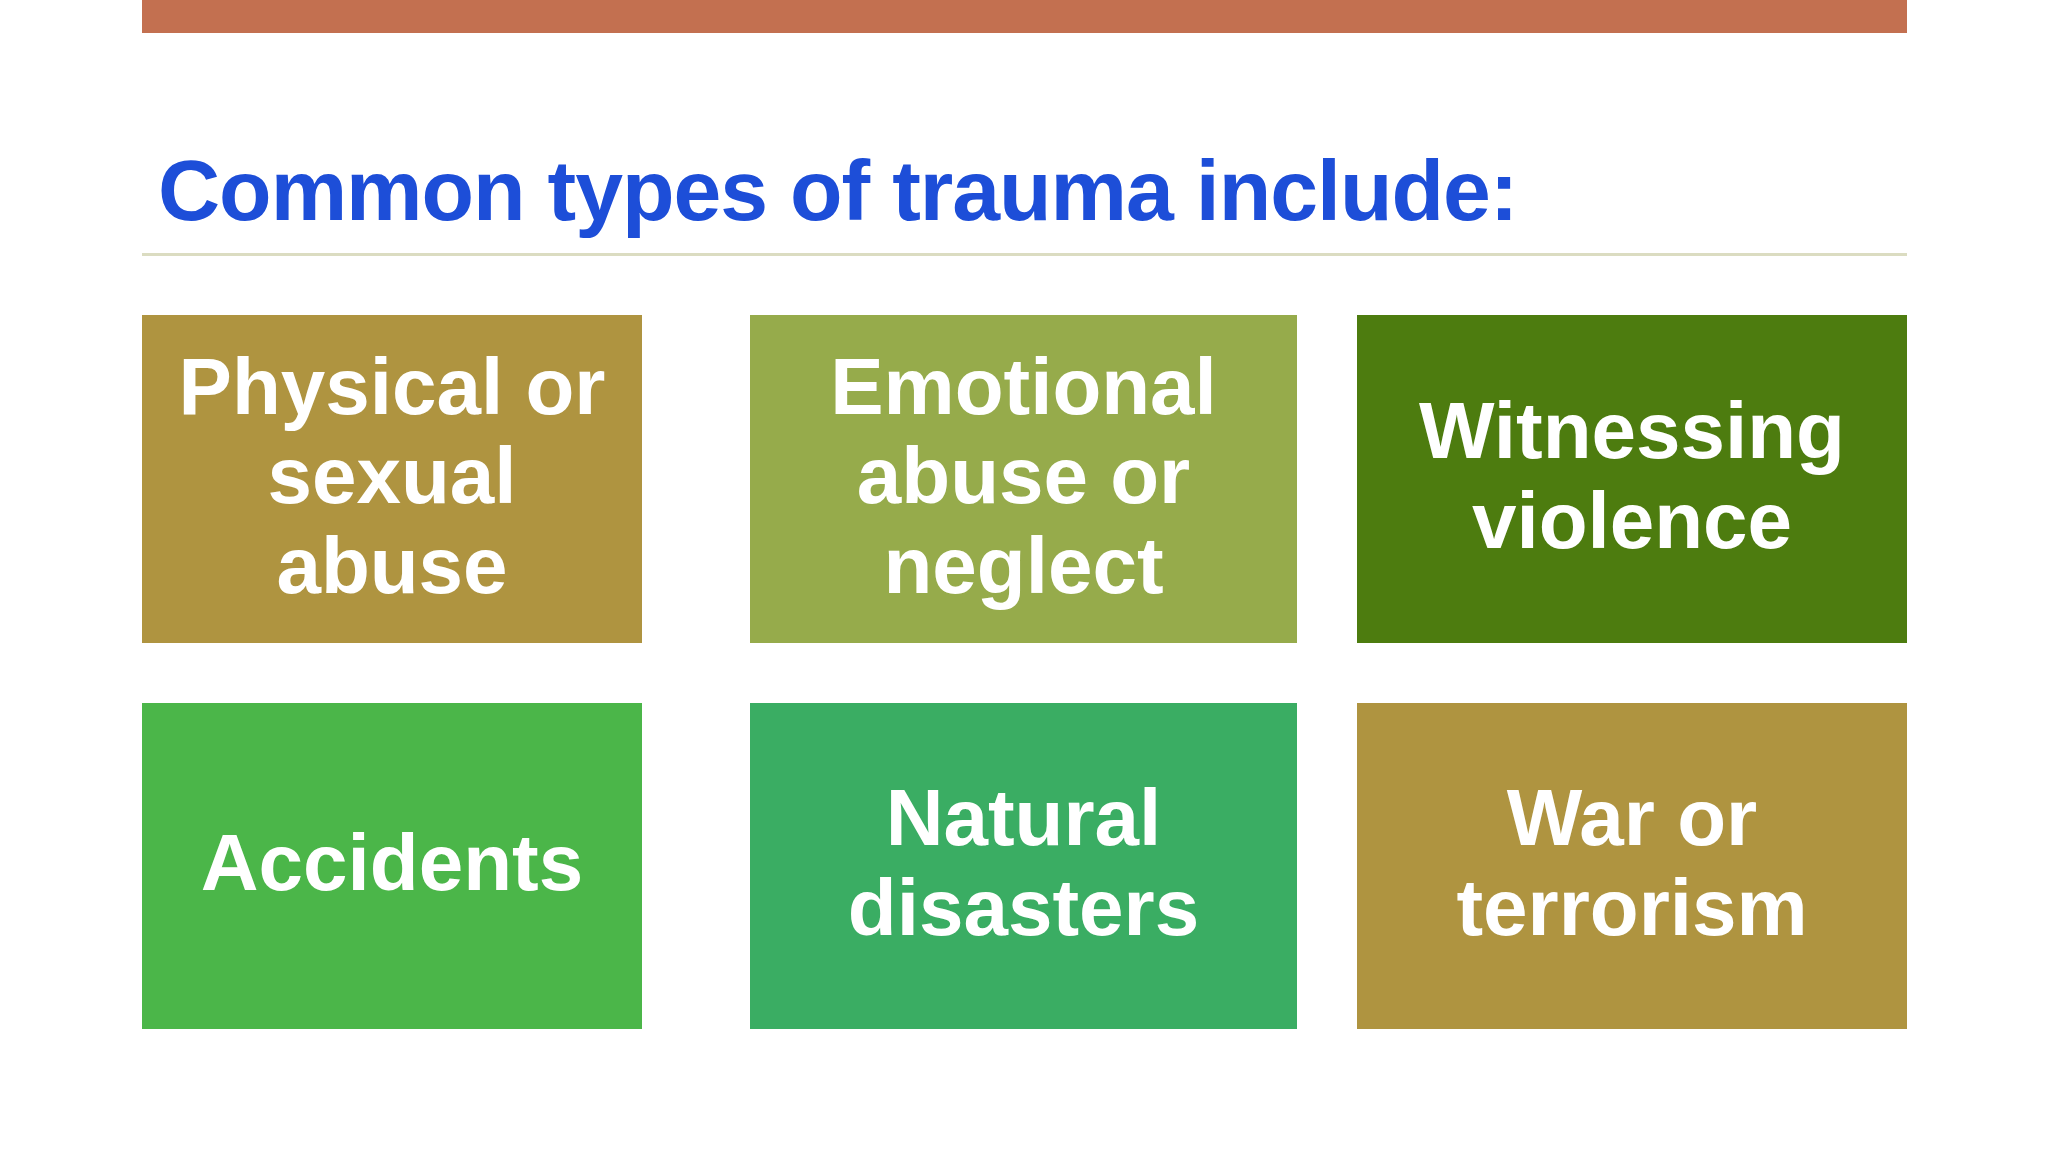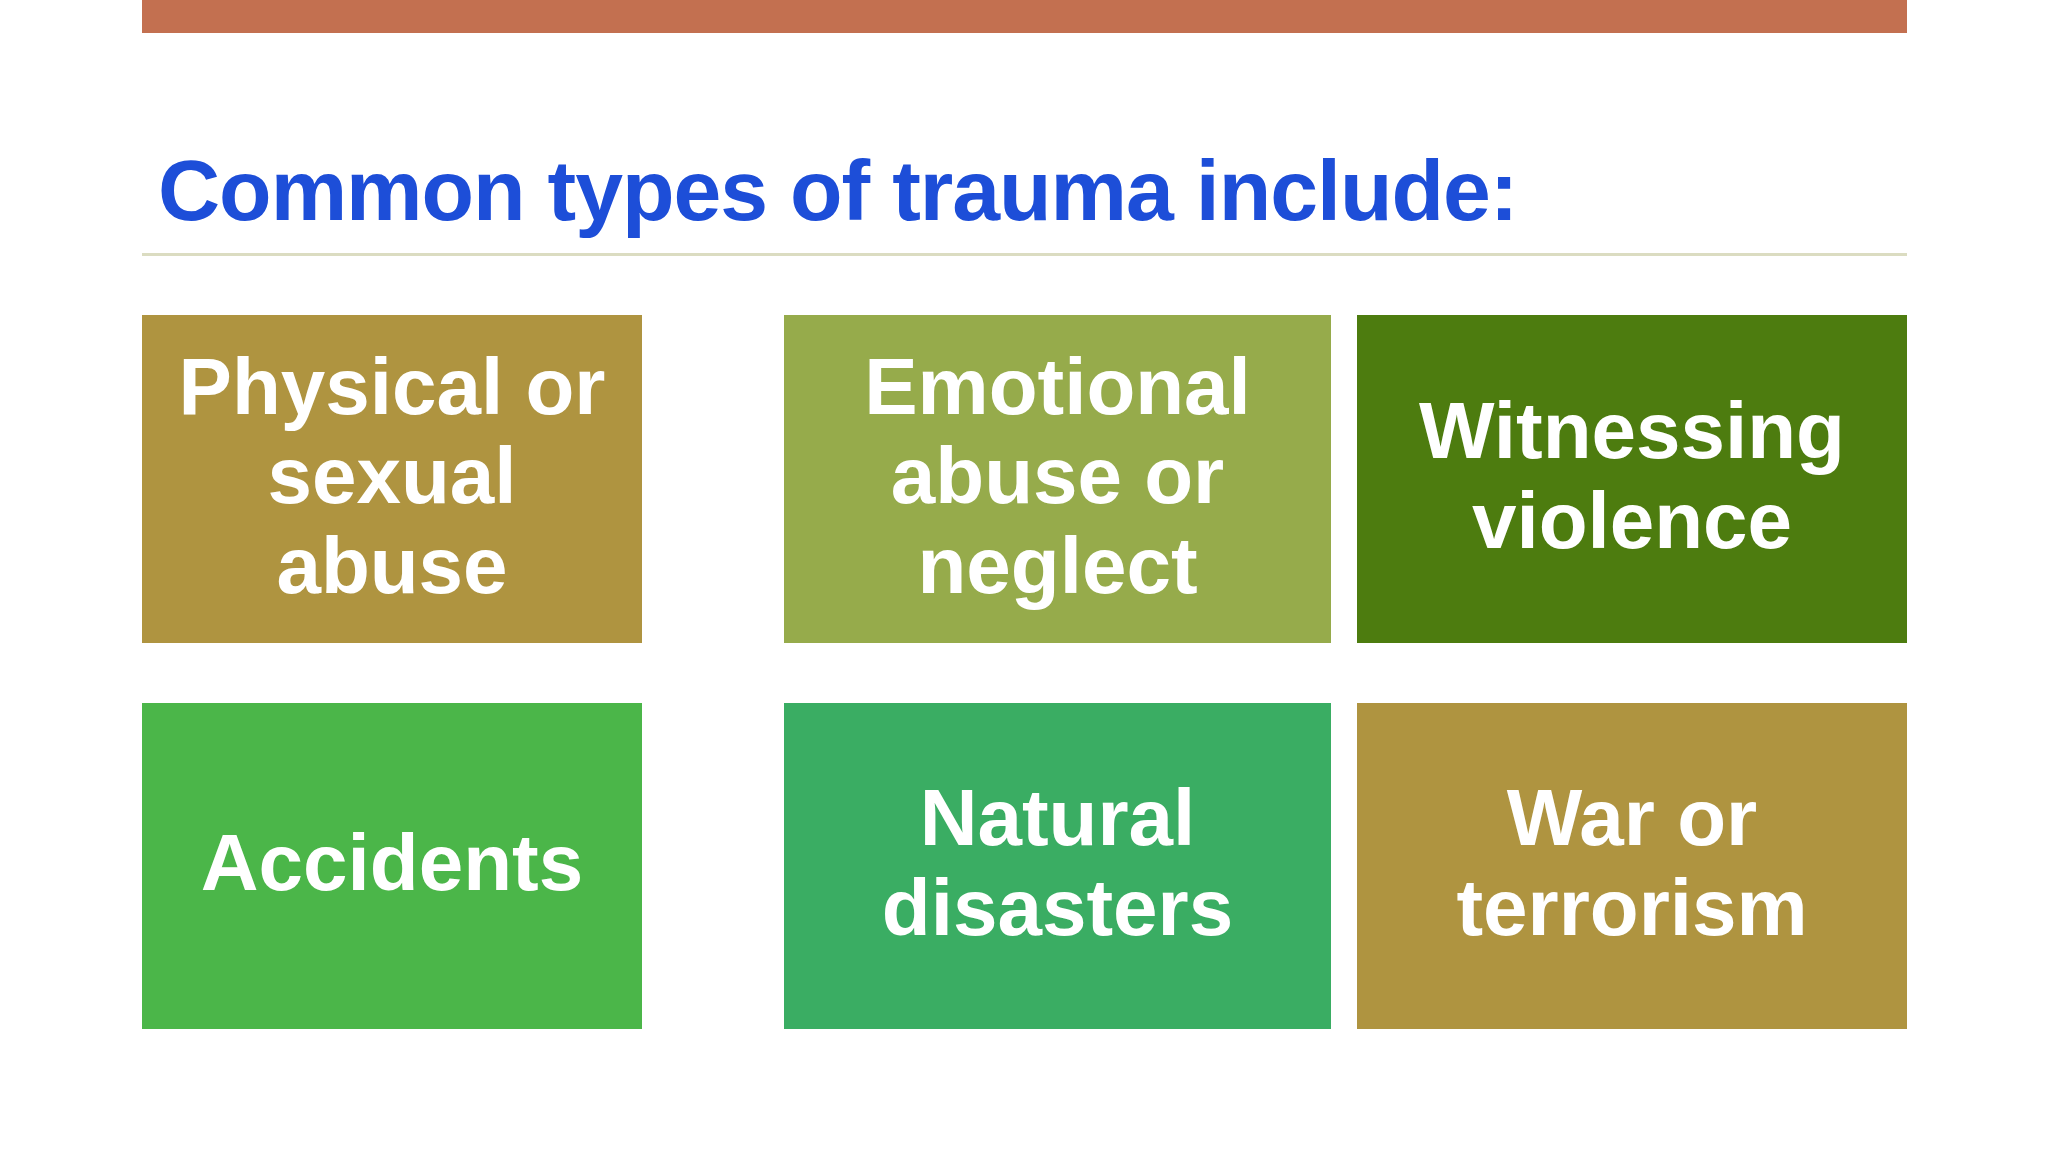--- a/index.html
+++ b/index.html
@@ -54,21 +54,21 @@
     font-weight: bold;
     line-height: 1.12;
     white-space: pre-line;
     letter-spacing: 0px;
     padding-bottom: 6px;
   }
   
   .r1 { top: 315px; height: 328px; }
   .r2 { top: 703px; height: 326px; }
   .c1 { left: 142px;  width: 500px; }
-  .c2 { left: 784px;  width: 547px; }
+  .c2 { left: 750px;  width: 547px; }
   .c3 { left: 1357px; width: 550px; }
 </style>
 </head>
 <body>
 
 <div class="slide">
 
   <div class="accent-bar" style="background-color: rgb(195, 112, 80);"></div>
 
   <h1 class="slide-title">Common types of trauma include:</h1>

